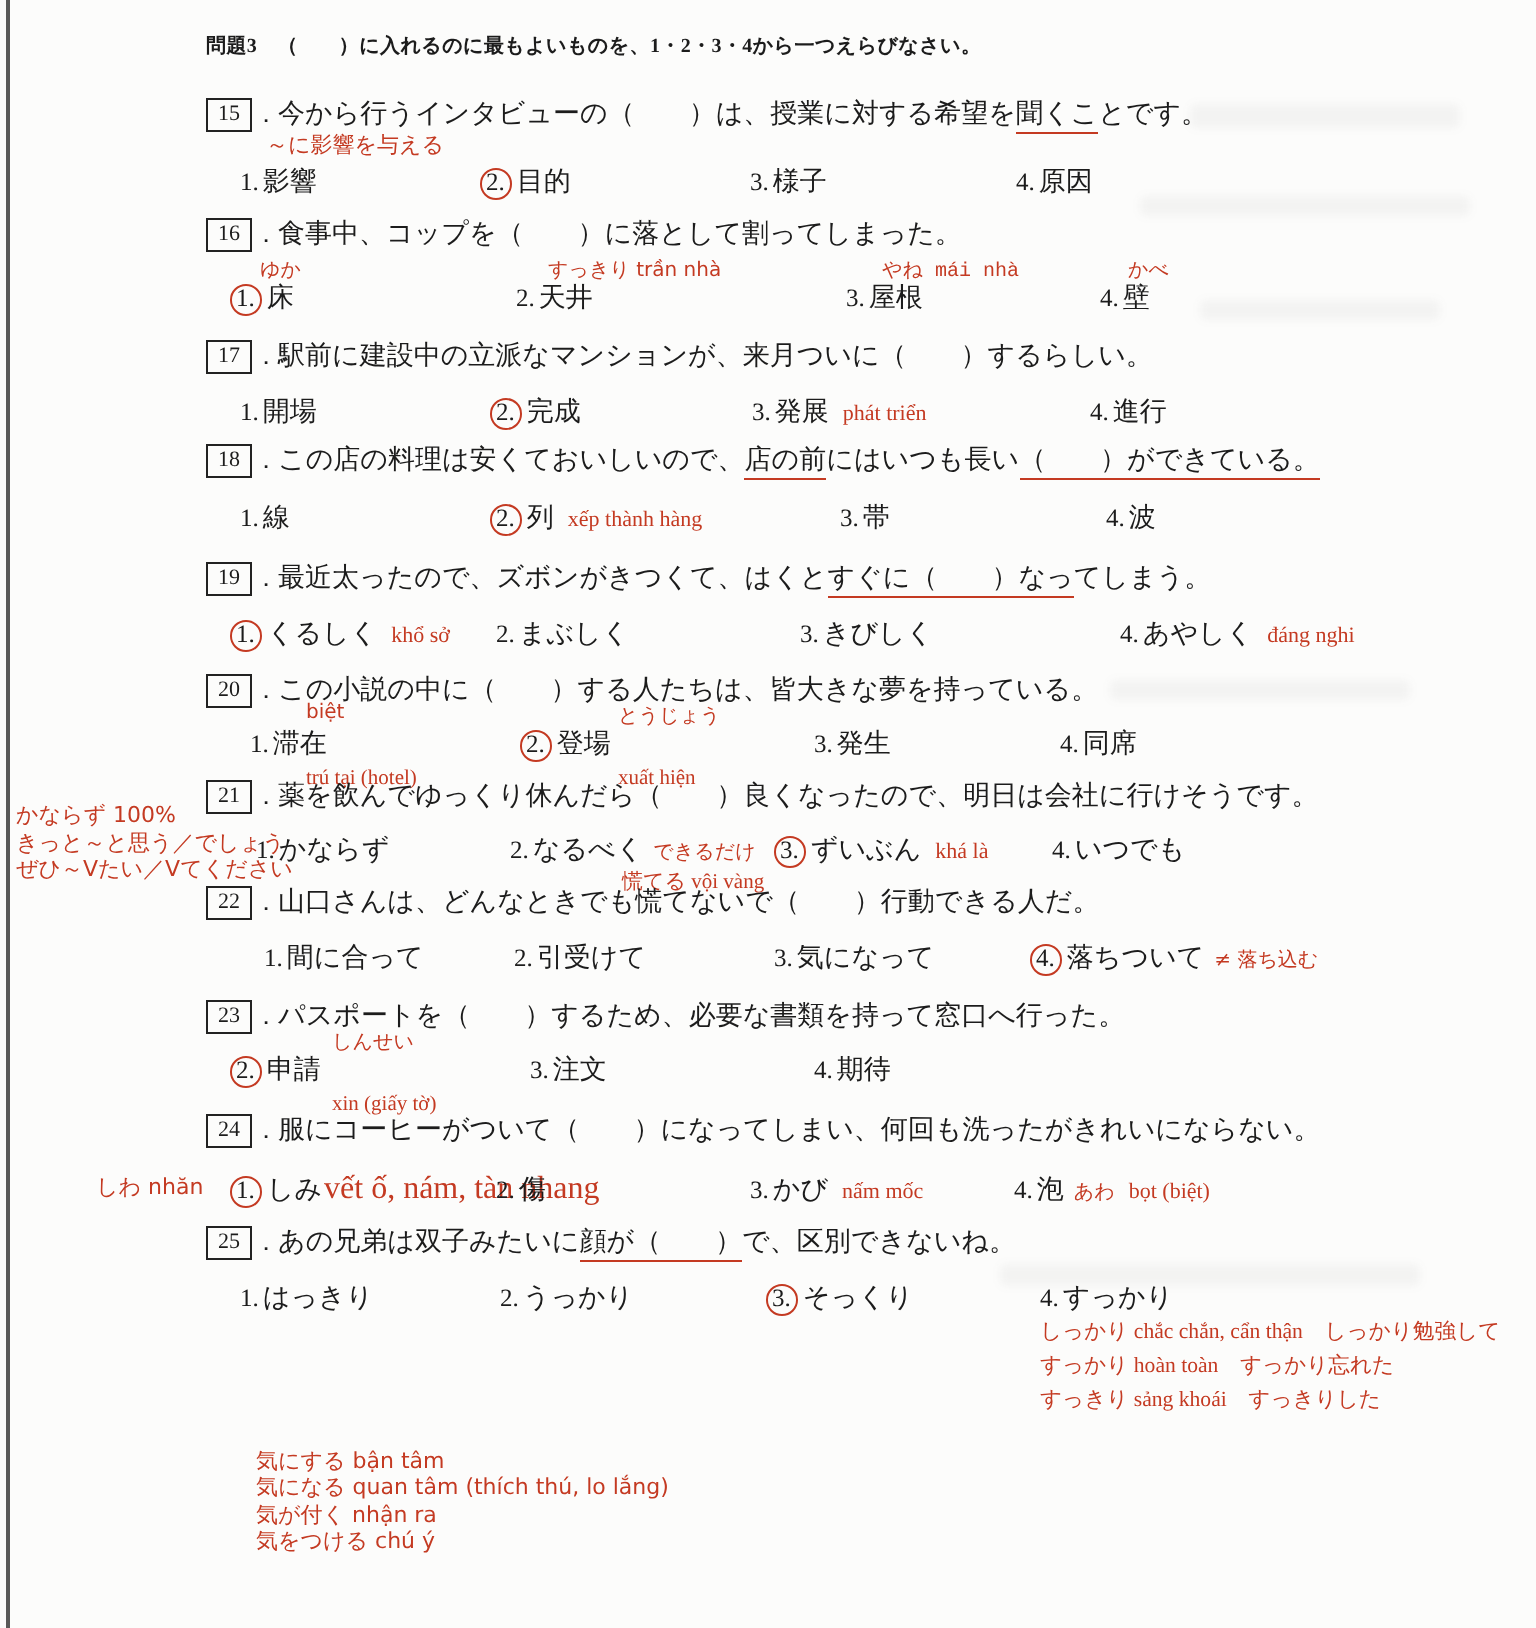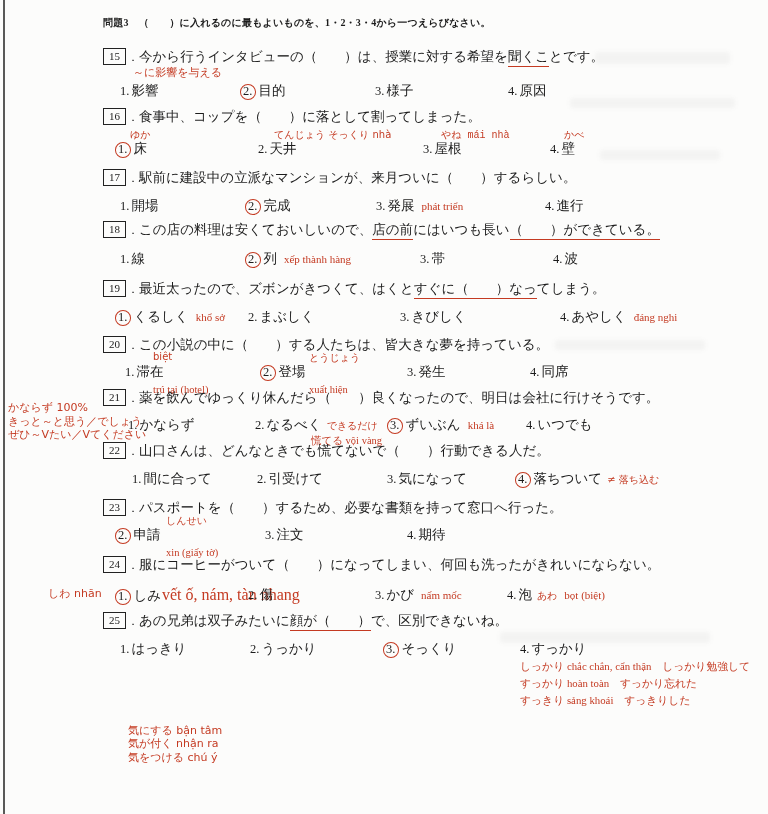--- a/index.html
+++ b/index.html
@@ -62,21 +62,21 @@
           <span class="opt"><span class="opt-num">1.</span><span class="opt-label">影響</span></span>
           <span class="opt"><span class="opt-num circled">2.</span><span class="opt-label">目的</span></span>
           <span class="opt"><span class="opt-num">3.</span><span class="opt-label">様子</span></span>
           <span class="opt"><span class="opt-num">4.</span><span class="opt-label">原因</span></span>
         </div>
       </section>
       <section class="question qi-1" style="top: 108px;">
         <div class="stem"><span class="qbox">16</span><span class="qdot">．</span><span>食事中、コップを（　　）に落として割ってしまった。</span></div>
         <div class="opts" style="left: 120px; top: 32px; grid-template-columns: 138px 165px 127px auto;">
           <span class="opt"><span class="opt-num circled">1.</span><span class="opt-label">床</span><span class="ann-above" style="left: 10px;">ゆか</span></span>
-          <span class="opt"><span class="opt-num">2.</span><span class="opt-label">天井</span><span class="ann-above" style="left: 16px;">てんじょう そっくり nhà</span></span>
+          <span class="opt"><span class="opt-num">2.</span><span class="opt-label">天井</span><span class="ann-above" style="left: 16px;">すっきり trần nhà</span></span>
           <span class="opt"><span class="opt-num">3.</span><span class="opt-label">屋根</span><span class="ann-above" style="left: 18px; font-family: Liberation Mono, monospace;">やね mái nhà</span></span>
           <span class="opt"><span class="opt-num">4.</span><span class="opt-label">壁</span><span class="ann-above" style="left: 14px;">かべ</span></span>
         </div>
       </section>
       <section class="question qi-2" style="top: 169px;">
         <div class="stem"><span class="qbox">17</span><span class="qdot">．</span><span>駅前に建設中の立派なマンションが、来月ついに（　　）するらしい。</span></div>
         <div class="opts" style="left: 120px; top: 28px; grid-template-columns: 130px 126px 169px auto;">
           <span class="opt"><span class="opt-num">1.</span><span class="opt-label">開場</span></span>
           <span class="opt"><span class="opt-num circled">2.</span><span class="opt-label">完成</span></span>
           <span class="opt"><span class="opt-num">3.</span><span class="opt-label">発展</span><span class="red vn-red after-vn">phát triển</span></span>
@@ -162,17 +162,18 @@
     </div>
   <div id="notes-root">
       <div class="margin-note" style="left: 8px; top: 401px; font-size: 11px; line-height: 13.5px;">
         <div>かならず 100%</div>
         <div>きっと～と思う／でしょう</div>
         <div>ぜひ～Vたい／Vてください</div>
       </div>
       <div class="margin-note" style="left: 48px; top: 586px; font-size: 11px;">しわ nhăn</div>
       <div class="margin-note" style="left: 128px; top: 724px; font-size: 11px; line-height: 13.4px;">
         <div>気にする bận tâm</div>
+        <div>気になる quan tâm (thích thú, lo lắng)</div>
         <div>気が付く nhận ra</div>
         <div>気をつける chú ý</div>
       </div>
     </div>
 </div>
 
 </body></html>

